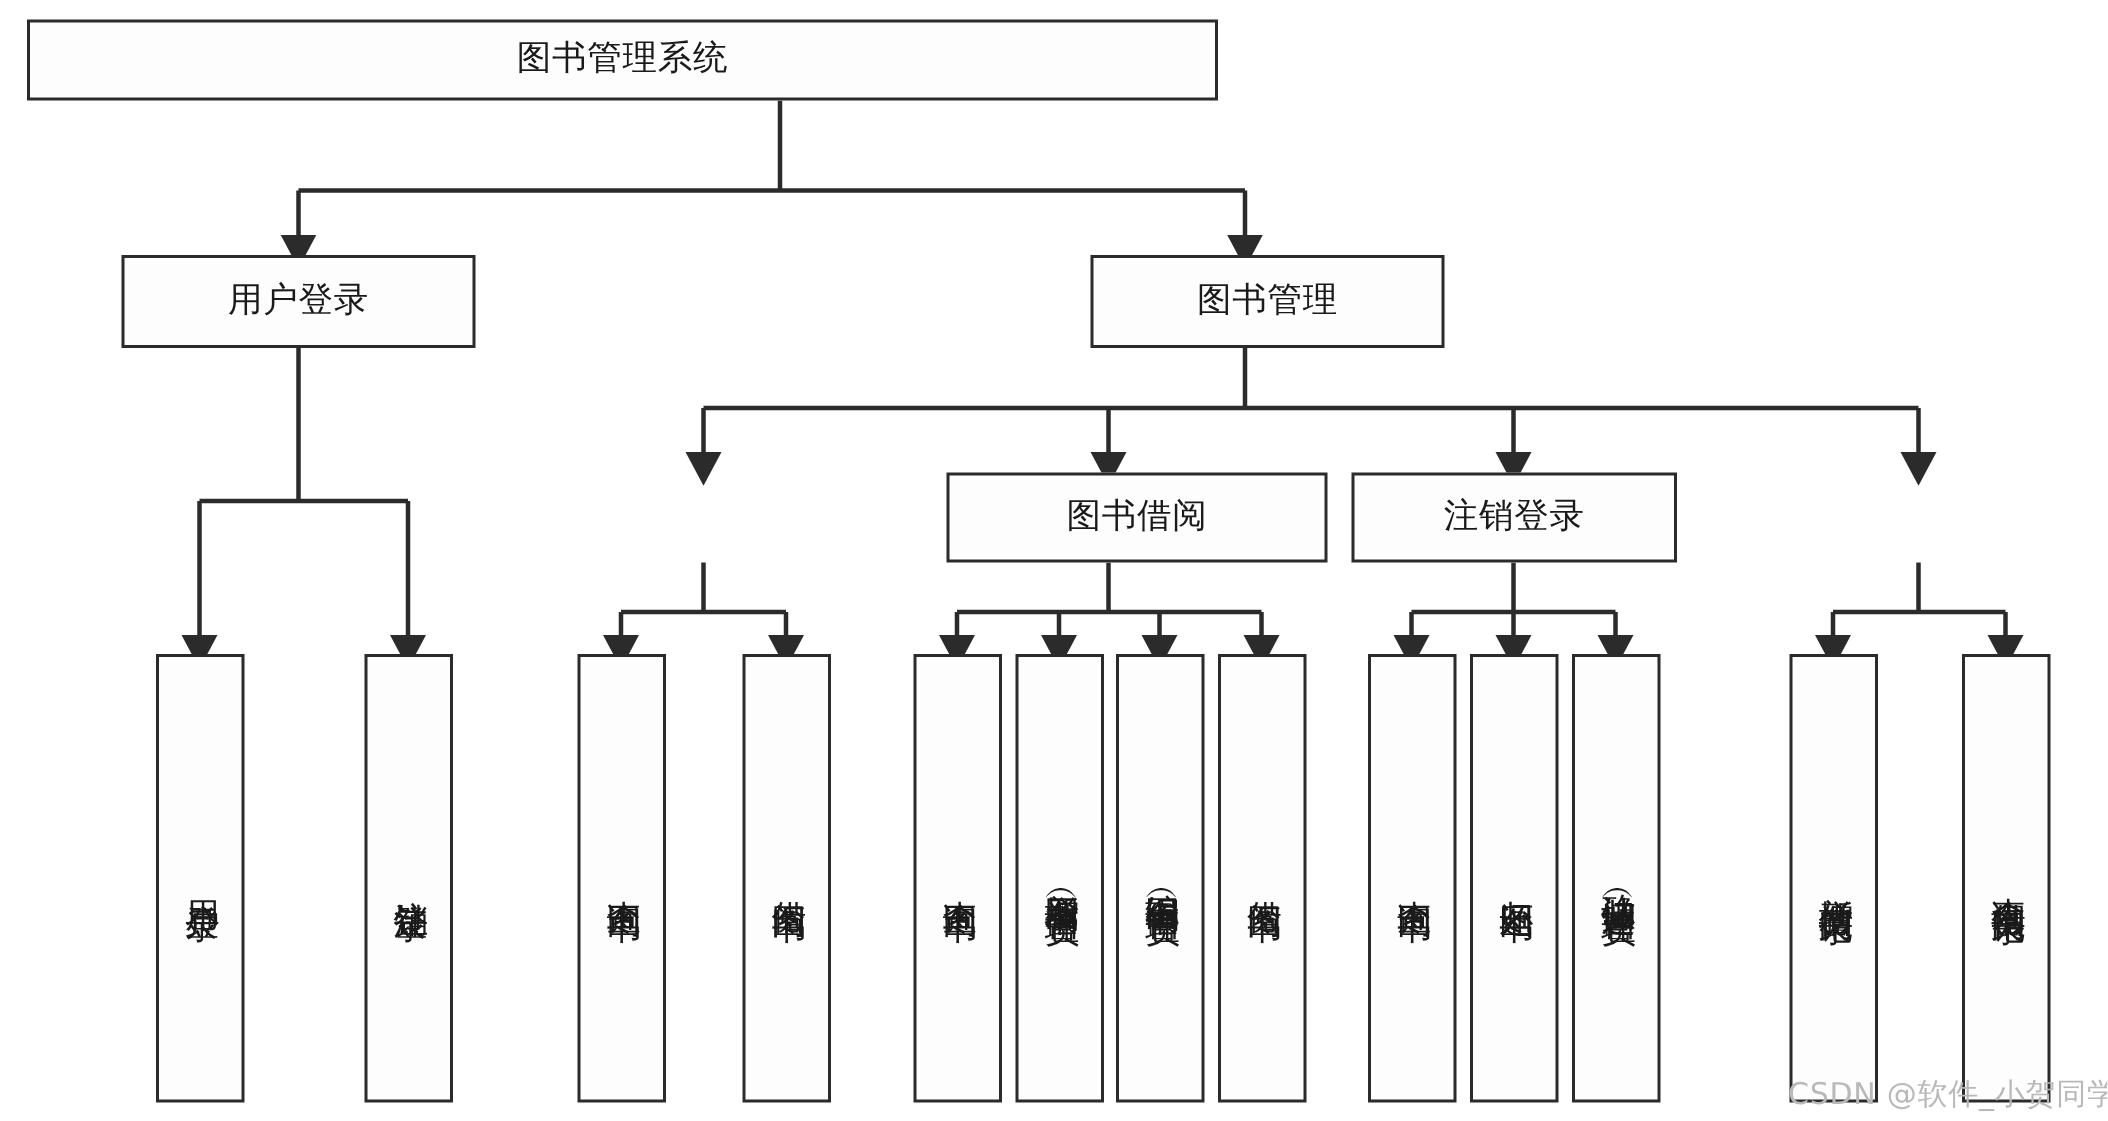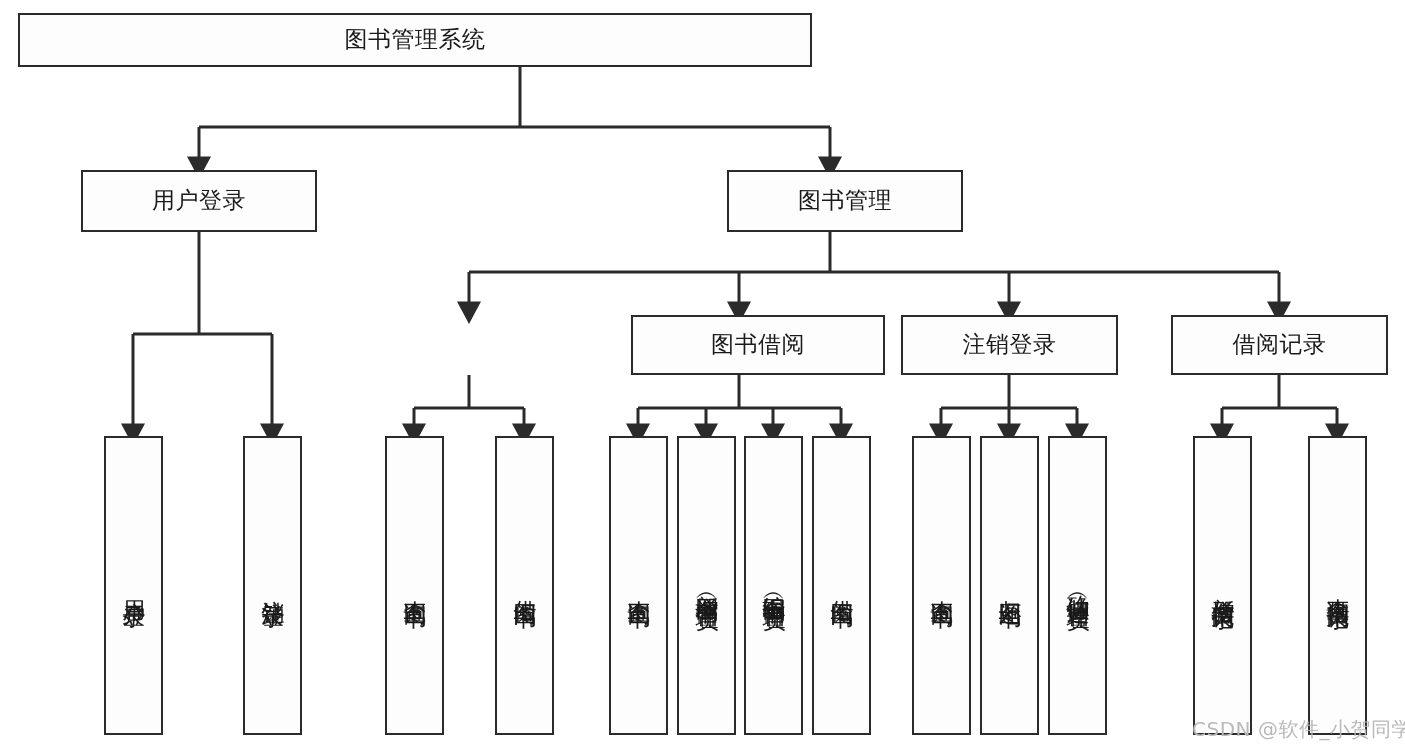--- a/index.html
+++ b/index.html
@@ -137,23 +137,20 @@
   <div class="node level2" style="left:711px; top:170px; width:236px; height:62px;margin-left:16px;">
     <span class="node-label">图书管理</span>
   </div>
 
   <div class="node level3" style="left:631px; top:315px; width:254px; height:60px;">
     <span class="node-label">图书借阅</span>
   </div>
   <div class="node level3" style="left:901px; top:315px; width:217px; height:60px;">
     <span class="node-label">注销登录</span>
   </div>
-  <div class="node level3" style="left:1171px; top:315px; width:217px; height:60px;">
-    <span class="node-label">借阅记录</span>
-  </div>
 
   <div class="node leaf" style="left:104px; top:436px; width:59px; height:299px;">
     <span class="node-label">用户登录</span>
   </div>
   <div class="node leaf" style="left:243px; top:436px; width:59px; height:299px;">
     <span class="node-label">注销登录</span>
   </div>
 
   <div class="node leaf" style="left:385px; top:436px; width:59px; height:299px;">
     <span class="node-label">查询图书</span>

